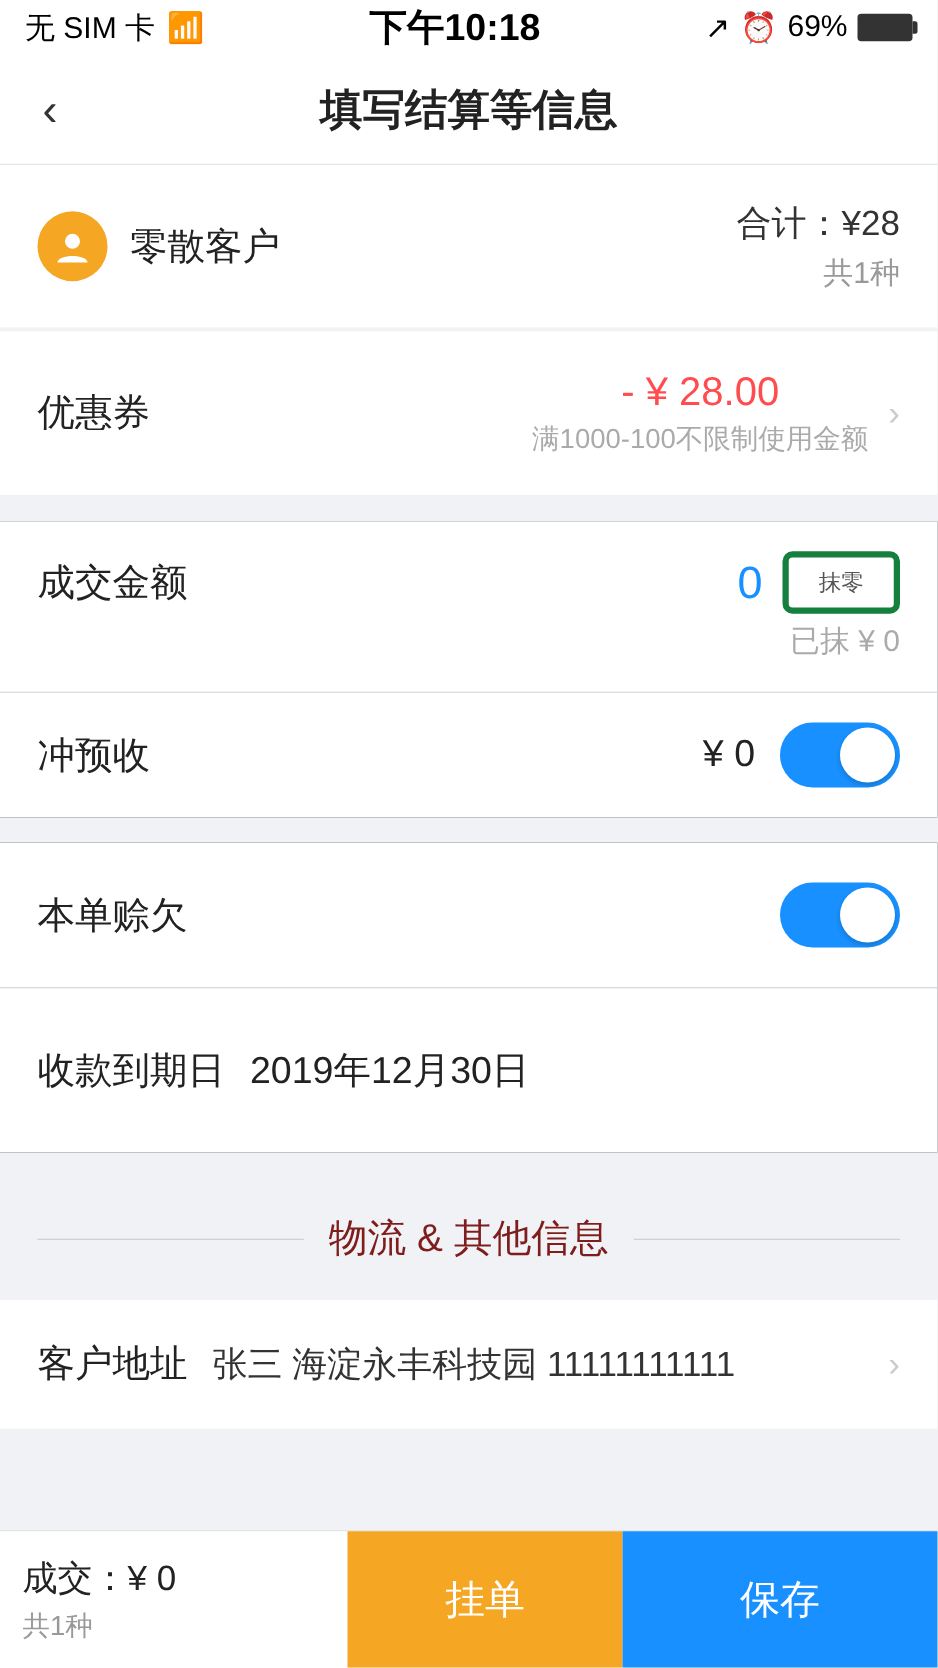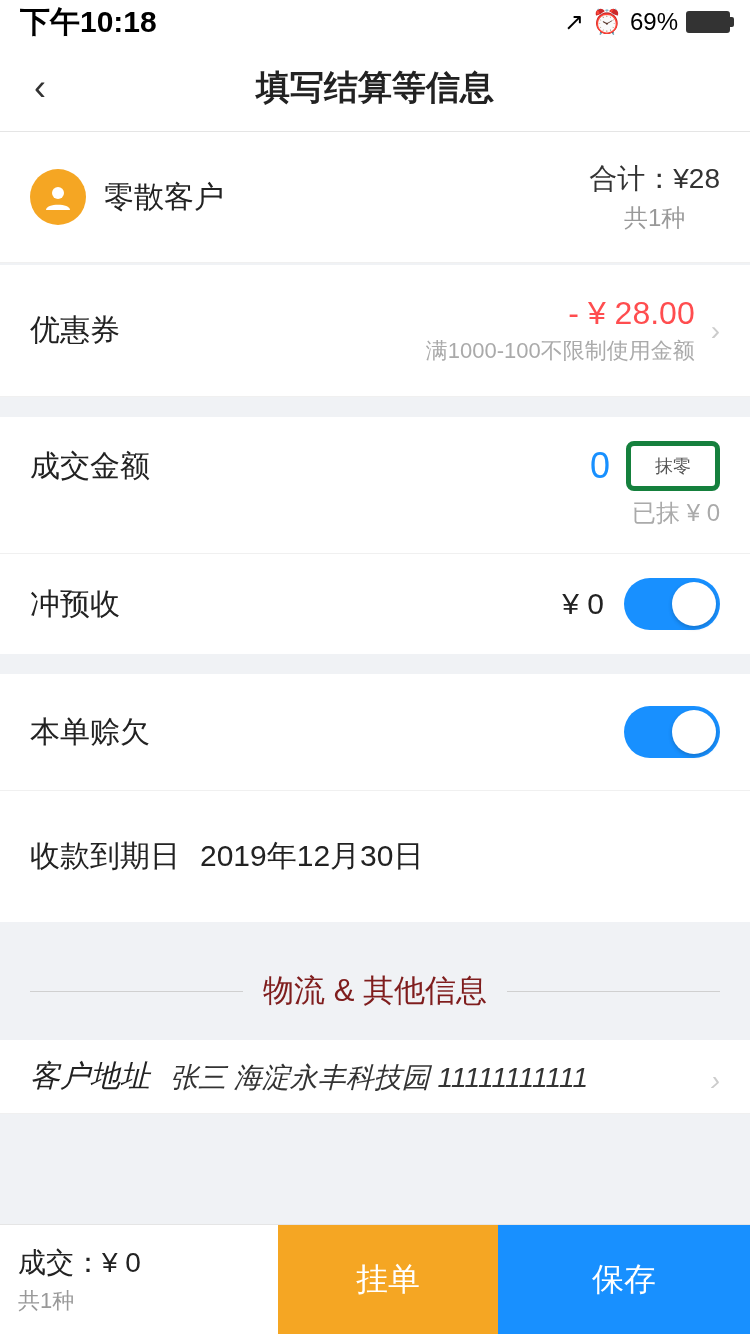--- a/index.html
+++ b/index.html
@@ -121,21 +121,21 @@
       align-items: center;
       justify-content: center;
       color: #fff;
       font-size: 26px;
     }
     .customer-name {
       font-size: 30px;
       color: #222;
     }
     .customer-right {
-      text-align: center;
+      text-align: right;
     }
     .customer-total {
       font-size: 28px;
       color: #333;
     }
     .customer-count {
       font-size: 24px;
       color: #999;
       margin-top: 4px;
     }
@@ -165,20 +165,21 @@
       align-items: center;
       gap: 16px;
     }
     .row-value-block {
       text-align: right;
     }
     .coupon-discount {
       font-size: 32px;
       color: #ff4d4f;
       font-weight: 500;
+      text-align: center;
     }
     .coupon-sub {
       font-size: 22px;
       color: #aaa;
       margin-top: 4px;
     }
     .chevron-icon {
       color: #ccc;
       font-size: 28px;
     }
@@ -330,24 +331,23 @@
       background: #f0f2f5;
       padding: 0 20px;
       position: relative;
       z-index: 1;
     }
 
     
     .address-row {
       background: #fff;
       display: flex;
-      align-items: flex-end;
-      padding: 16px 30px;
+      align-items: center;
+      padding: 31px 30px;
       border-bottom: 1px solid #f0f0f0;
-      font-style: italic;
     }
     .address-label {
       font-size: 30px;
       color: #222;
       min-width: 110px;
       margin-right: 20px;
     }
     .address-value {
       font-size: 28px;
       color: #333;
@@ -413,20 +413,24 @@
       font-size: 32px;
       color: #fff;
       font-weight: 500;
       cursor: pointer;
     }
   </style>
 </head>
 <body>
 
 <div class="status-bar">
+  <div class="status-left">
+    <span>无 SIM 卡</span>
+    <span>📶</span>
+  </div>
   <div class="status-center">下午10:18</div>
   <div class="status-right">
     <span>↗</span>
     <span>⏰</span>
     <span>69%</span>
     <span class="battery-icon"></span>
   </div>
 </div>
 
 <div class="nav-bar">

